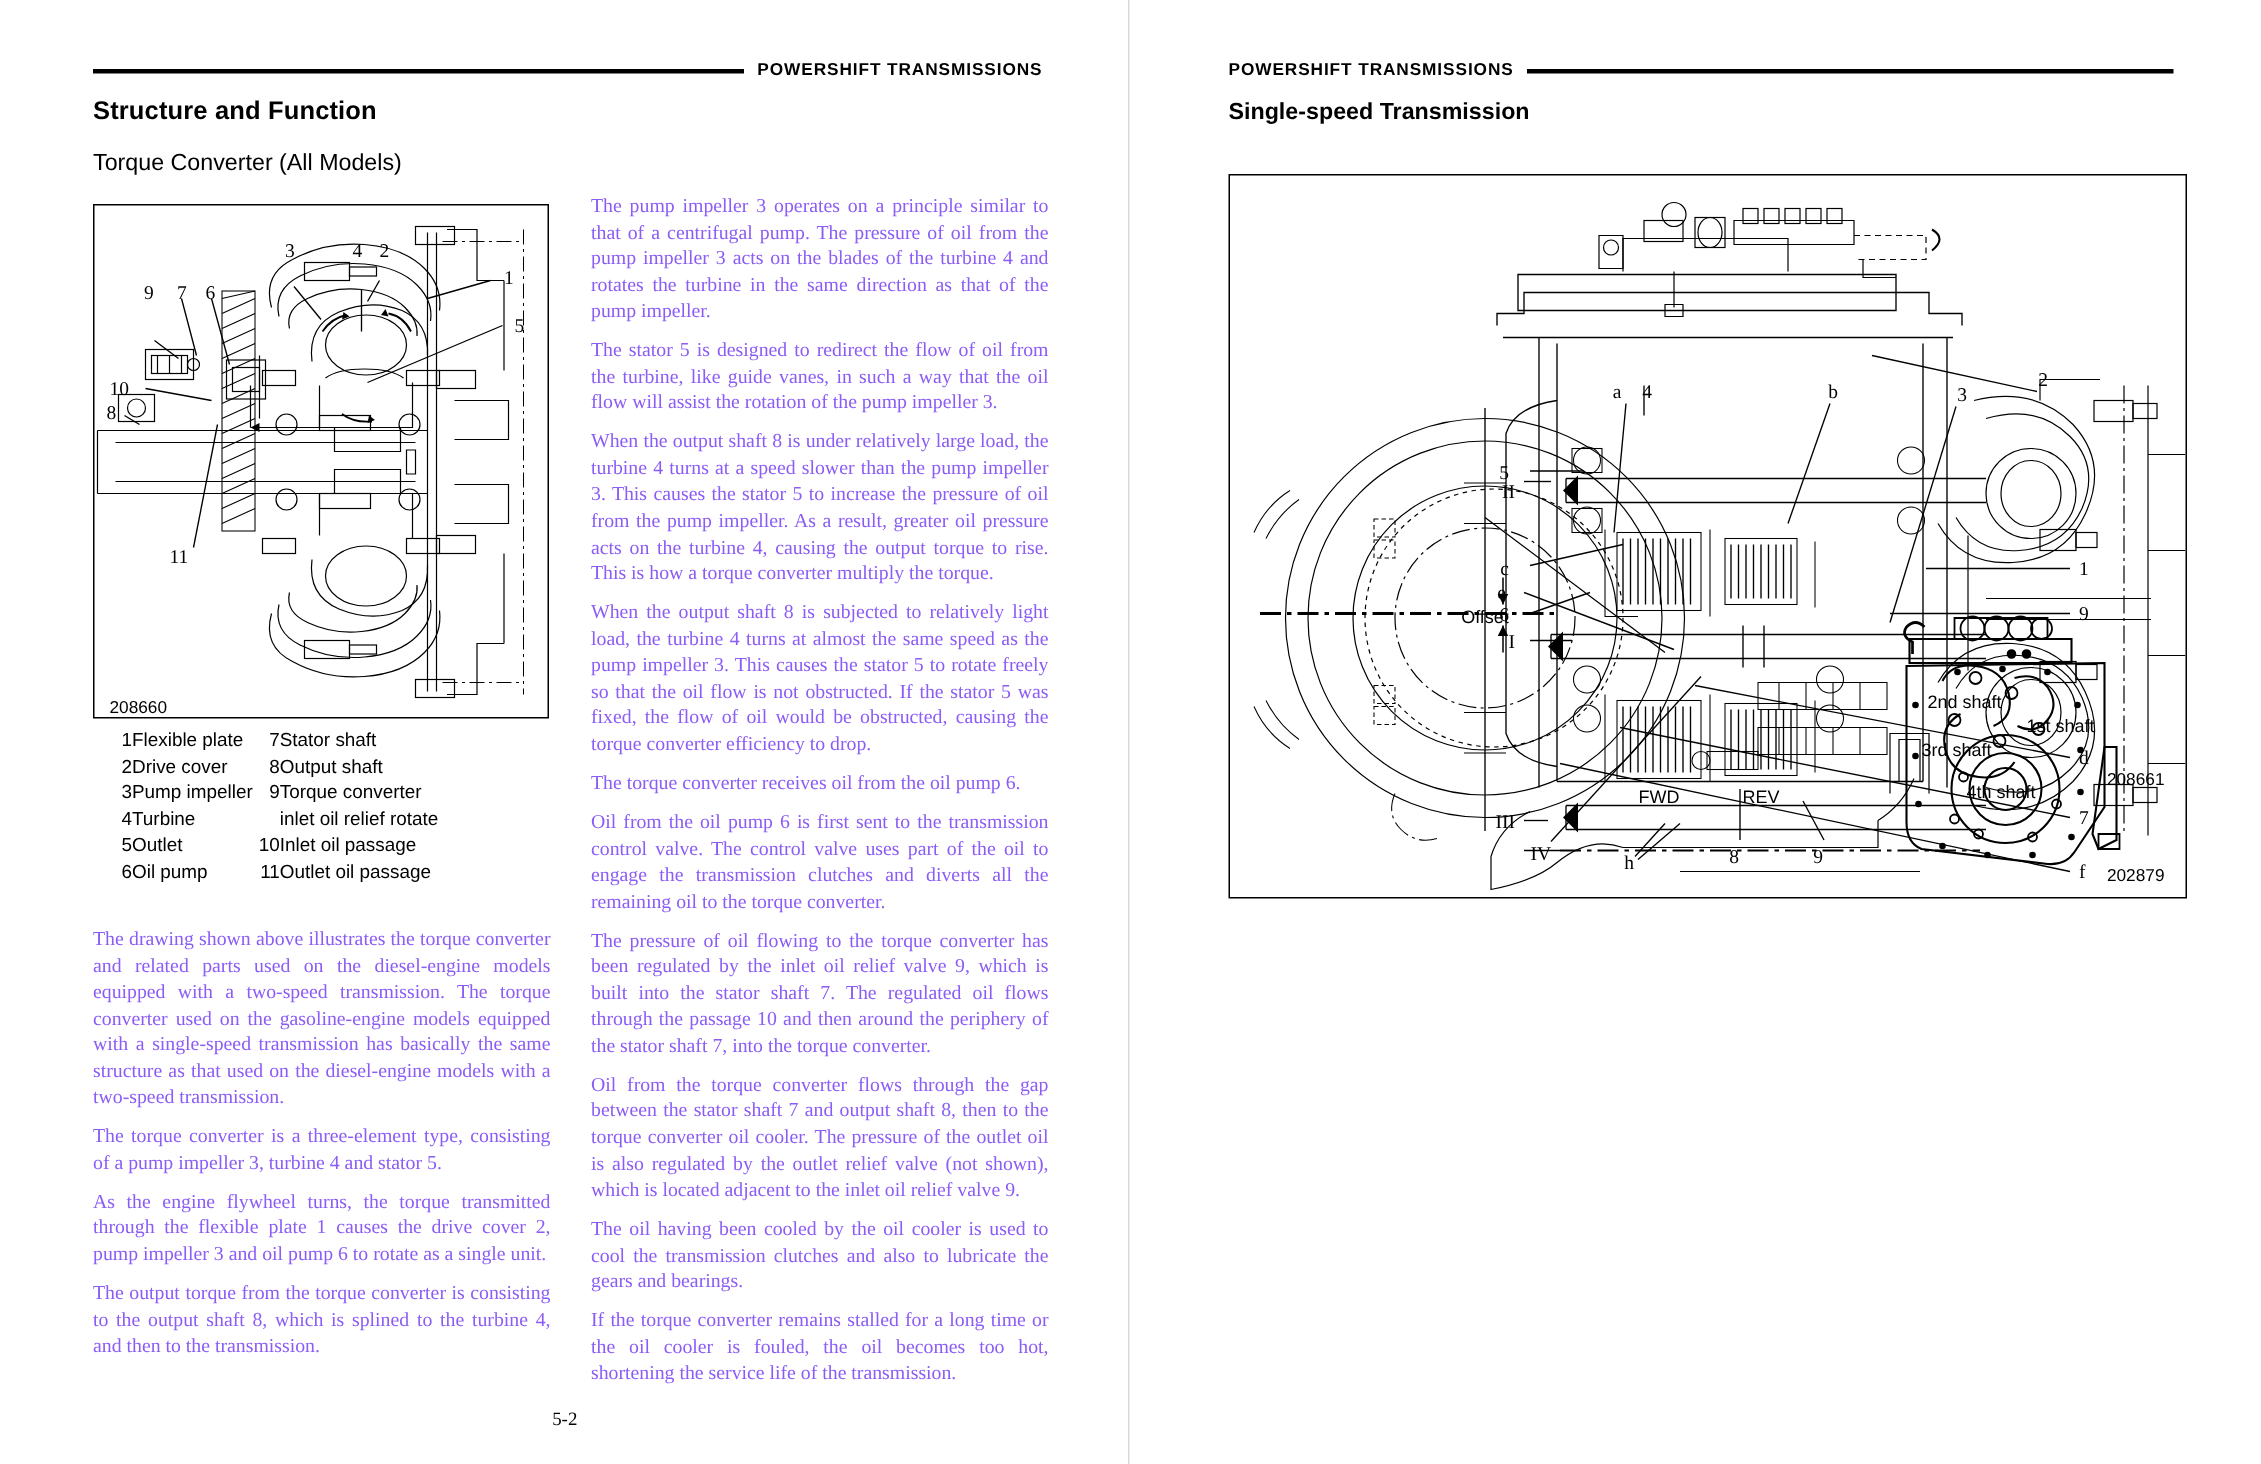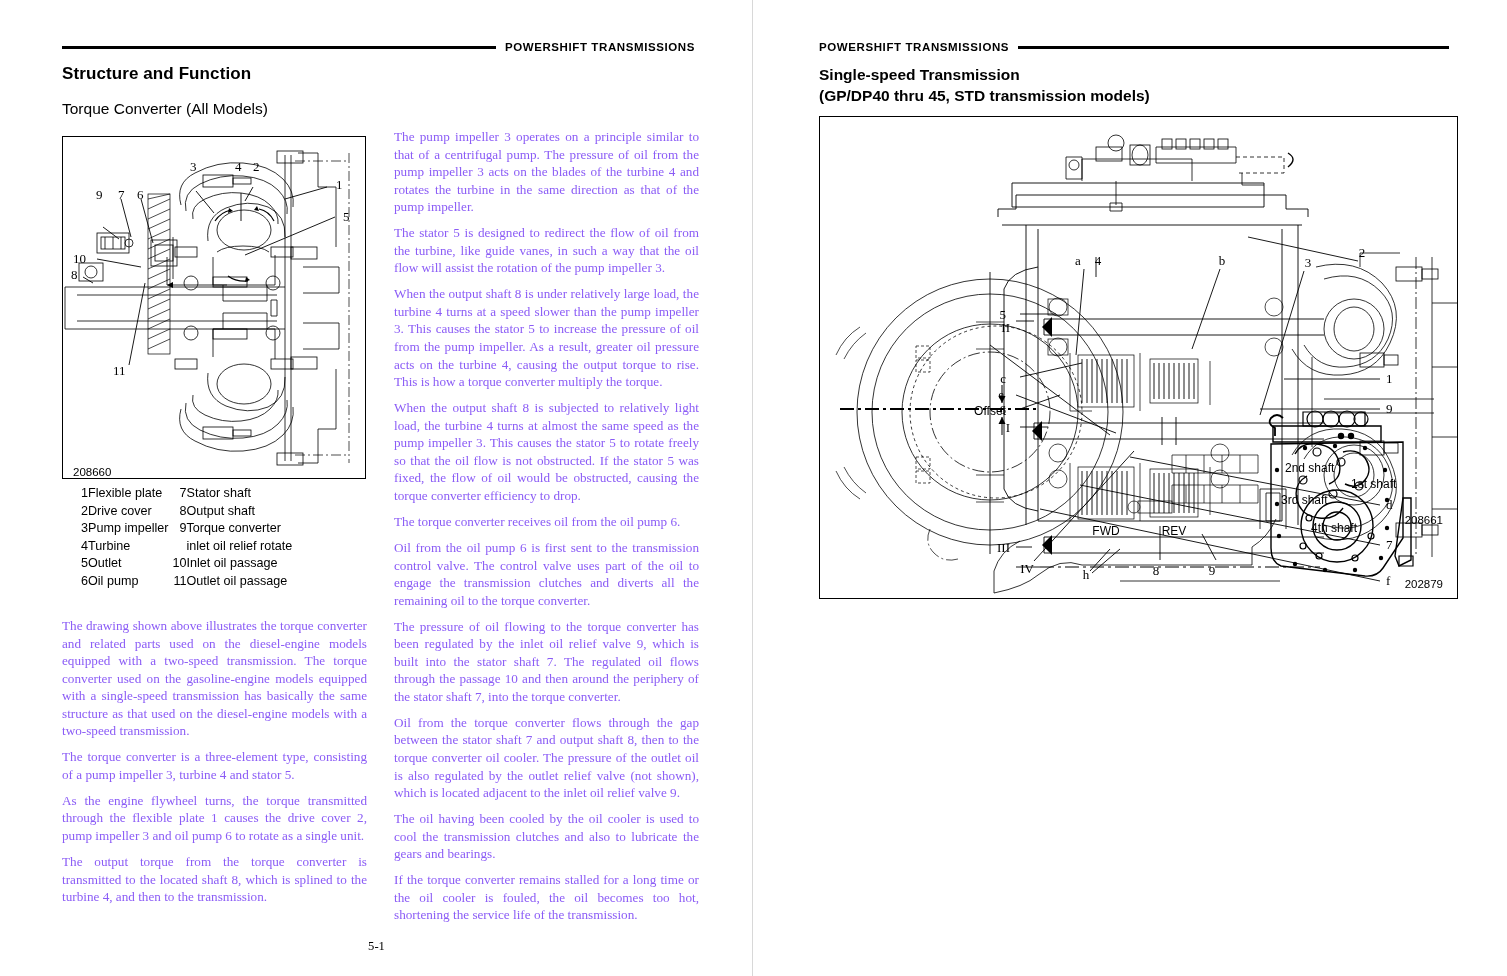--- a/index.html
+++ b/index.html
@@ -311,50 +311,49 @@
           <td class="lg-txt">Outlet oil passage</td>
         </tr>
       </tbody>
         </table>
     </div>
 
     <div class="col" style="left:62px; top:617px; width:305px;">
       <p>The drawing shown above illustrates the torque converter and related parts used on the diesel-engine models equipped with a two-speed transmission.  The torque converter used on the gasoline-engine models equipped with a single-speed transmission has basically the same structure as that used on the diesel-engine models with a two-speed transmission.</p>
       <p>The torque converter is a three-element type, consisting of a pump impeller 3, turbine 4 and stator 5.</p>
       <p>As the engine flywheel turns, the torque transmitted through the flexible plate 1 causes the drive cover 2, pump impeller 3 and oil pump 6 to rotate as a single unit.</p>
-      <p>The output torque from the torque converter is transmitted to the located shaft 8, which is splined to the turbine 4, and then to the transmission.</p>
+      <p>The output torque from the torque converter is consisting to the output shaft 8, which is splined to the turbine 4, and then to the transmission.</p>
     </div>
 
     <div class="col" style="left:394px; top:128px; width:305px;">
       <p>The pump impeller 3 operates on a principle similar to that of a centrifugal pump.  The pressure of oil from the pump impeller 3 acts on the blades of the turbine 4 and rotates the turbine in the same direction as that of the pump impeller.</p>
       <p>The stator 5 is designed to redirect the flow of oil from the turbine, like guide vanes, in such a way that the oil flow will assist the rotation of the pump impeller 3.</p>
       <p>When the output shaft 8 is under relatively large load, the turbine 4 turns at a speed slower than the pump impeller 3.  This causes the stator 5 to increase the pressure of oil from the pump impeller.  As a result, greater oil pressure acts on the turbine 4, causing the output torque to rise.  This is how a torque converter multiply the torque.</p>
       <p>When the output shaft 8 is subjected to relatively light load, the turbine 4 turns at almost the same speed as the pump impeller 3.  This causes the stator 5 to rotate freely so that the oil flow is not obstructed.  If the stator 5 was fixed, the flow of oil would be obstructed, causing the torque converter efficiency to drop.</p>
       <p>The torque converter receives oil from the oil pump 6.</p>
       <p>Oil from the oil pump 6 is first sent to the transmission control valve.  The control valve uses part of the oil to engage the transmission clutches and diverts all the remaining oil to the torque converter.</p>
       <p>The pressure of oil flowing to the torque converter has been regulated by the inlet oil relief valve 9, which is built into the stator shaft 7.  The regulated oil flows through the passage 10 and then around the periphery of the stator shaft 7, into the torque converter.</p>
       <p>Oil from the torque converter flows through the gap between the stator shaft 7 and output shaft 8, then to the torque converter oil cooler.  The pressure of the outlet oil is also regulated by the outlet relief valve (not shown), which is located adjacent to the inlet oil relief valve 9.</p>
       <p>The oil having been cooled by the oil cooler is used to cool the transmission clutches and also to lubricate the gears and bearings.</p>
       <p>If the torque converter remains stalled for a long time or the oil cooler is fouled, the oil becomes too hot, shortening the service life of the transmission.</p>
     </div>
 
-    <div class="folio">5-1</div>
+    <div class="folio">5-2</div>
   </div>
 
   <div class="gutter"></div>
 
   <div class="page page-right">
 
     <div class="runhead runhead-right">
       <div class="runhead-text">POWERSHIFT  TRANSMISSIONS</div>
       <div class="runhead-rule"></div>
     </div>
 
     <div class="h2b" style="left:66px; top:64px;">Single-speed Transmission</div>
-    <div class="h2b" style="left:66px; top:85px;">(GP/DP40 thru 45, STD transmission models)</div>
 
     <div class="figbox" style="left:66px; top:116px; width:637px; height:481px;">
       <svg width="637" height="481" viewBox="0 0 637 481">
         <g stroke="#000" fill="none" stroke-width="0.7">
 
           <g stroke-width="0.8">
             <circle cx="170" cy="295" r="133"></circle>
             <circle cx="170" cy="295" r="118"></circle>
             <circle cx="170" cy="295" r="88"></circle>
             <circle cx="170" cy="295" r="60" stroke-dasharray="12 3 2 3"></circle>

